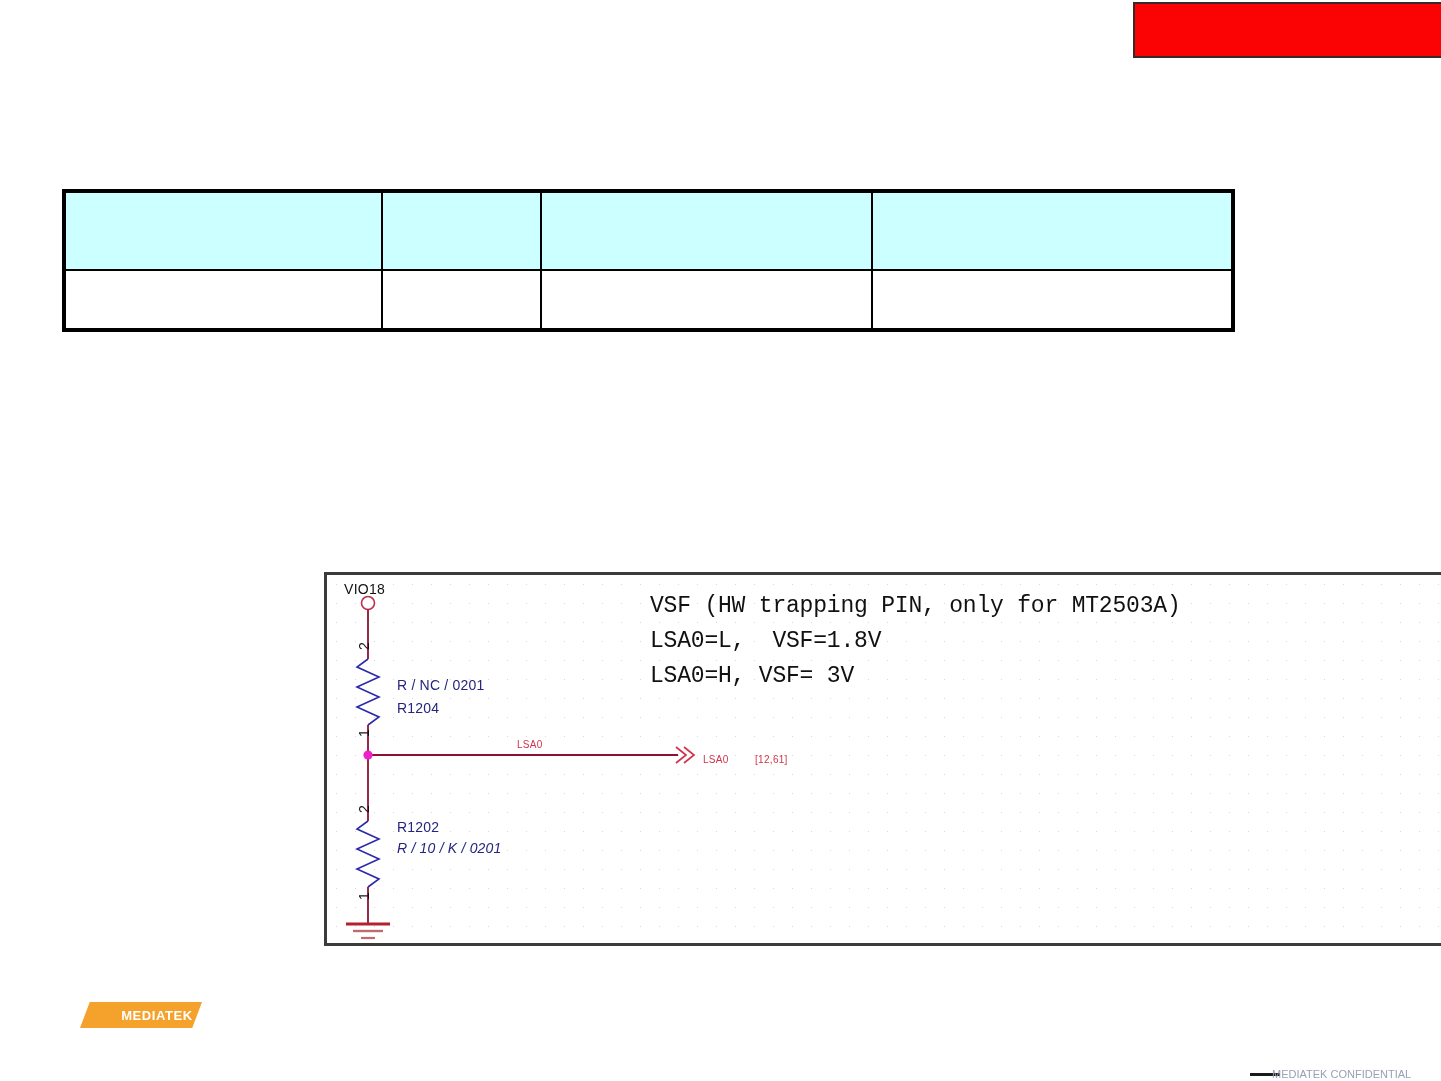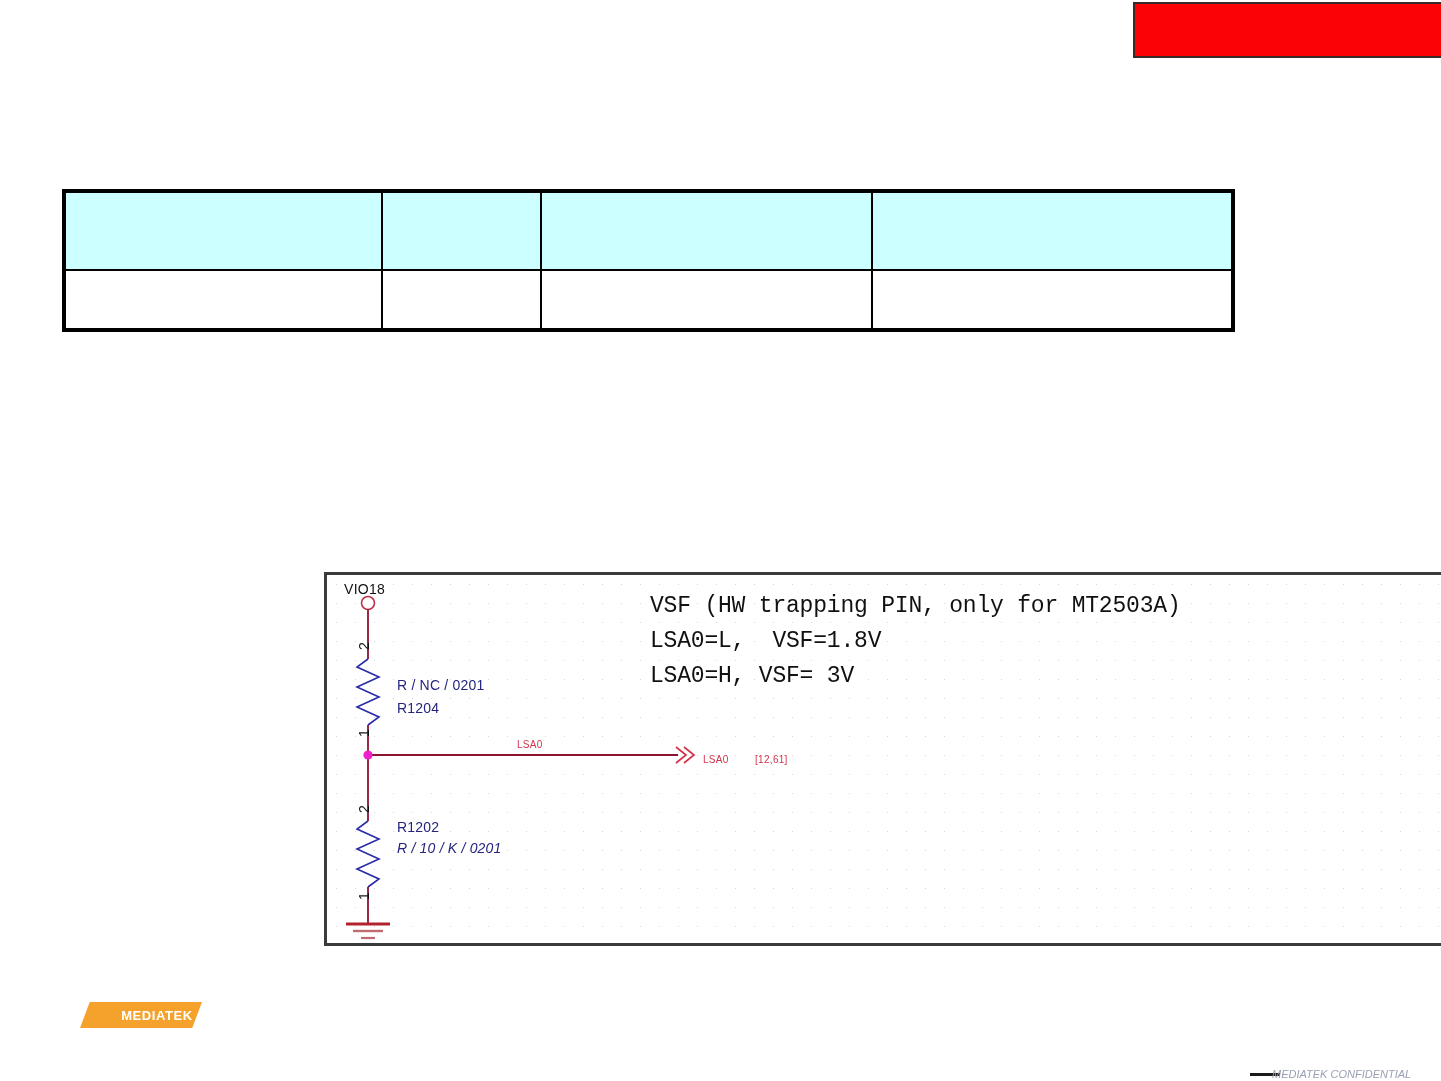--- a/index.html
+++ b/index.html
@@ -171,21 +171,20 @@
   }
 
   
   #footer-note {
     position: absolute;
     left: 1272px;
     top: 1068px;
     font-size: 11px;
     color: #9aa0b4;
     white-space: pre;
-    font-style: italic;
   }
   #footer-rule {
     position: absolute;
     left: 1250px;
     top: 1073px;
     width: 30px;
     height: 3px;
     background: #1b1b1b;
   }
 </style>

